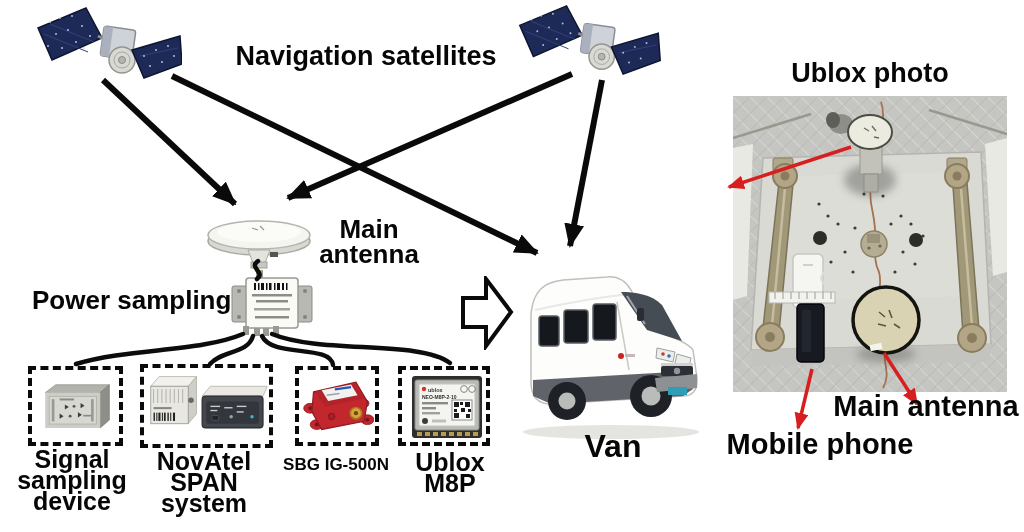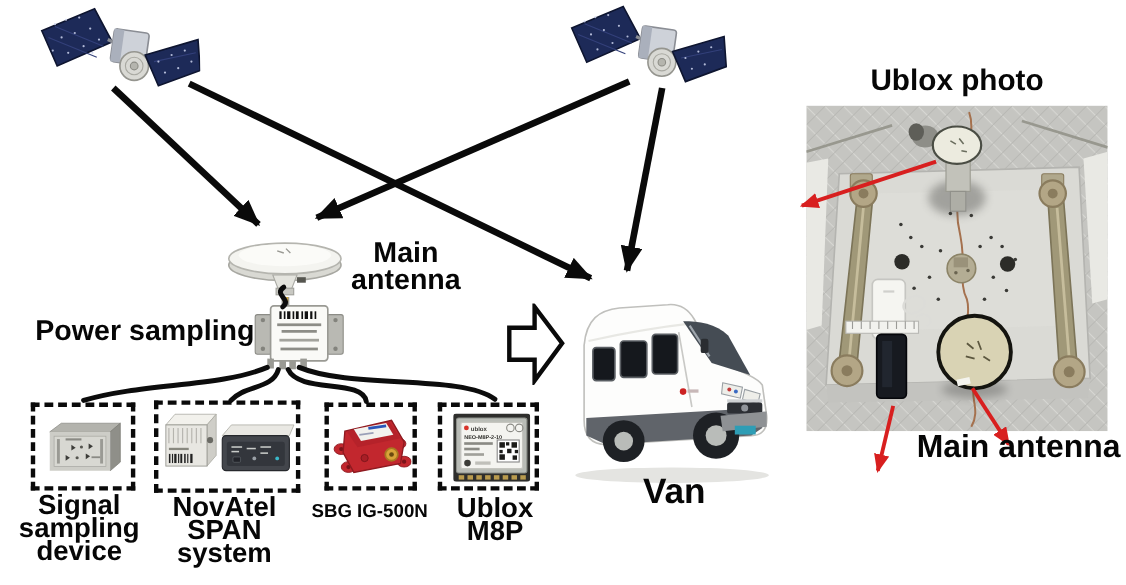--- a/index.html
+++ b/index.html
@@ -403,30 +403,32 @@
       <path d="M272,334 C320,354 420,340 450,363"></path>
     </g>
 
     <g stroke="#d81f1f" stroke-width="3.5" fill="none">
       <line x1="851" y1="147" x2="729" y2="187" marker-end="url(#ahR)"></line>
       <line x1="812" y1="369" x2="798" y2="428" marker-end="url(#ahR)"></line>
       <line x1="884" y1="353" x2="917" y2="404" marker-end="url(#ahR)"></line>
     </g>
   </svg>
 
+  <div class="lbl nowrap" style="left:226px;top:44px;width:280px;font-size:27px;z-index:6">Navigation satellites</div>
 
   <div class="lbl" style="left:316px;top:217px;width:106px;font-size:26px;z-index:6">Main antenna</div>
 
   <div class="lbl nowrap" style="left:32px;top:288px;width:190px;font-size:26px;z-index:6">Power sampling</div>
 
   <div class="lbl nowrap" style="left:790px;top:61px;width:160px;font-size:27px;z-index:6">Ublox photo</div>
 
 
   <div class="lbl nowrap" style="left:568px;top:431px;width:90px;font-size:32px;z-index:6">Van</div>
 
+  <div class="lbl nowrap" style="left:722px;top:431px;width:196px;font-size:29px;z-index:6">Mobile phone</div>
 
   <div class="lbl nowrap" style="left:833px;top:393px;width:186px;font-size:29px;z-index:6">Main antenna</div>
 
   <div class="lbl" style="left:8px;top:449px;width:128px;font-size:25px;line-height:21px;z-index:6">Signal sampling device</div>
   <div class="lbl" style="left:143px;top:451px;width:122px;font-size:25px;line-height:21px;z-index:6">NovAtel SPAN system</div>
   <div class="lbl" style="left:277px;top:454px;width:118px;font-size:17px;line-height:21px;z-index:6">SBG IG-500N</div>
   <div class="lbl" style="left:404px;top:452px;width:92px;font-size:25px;line-height:21px;z-index:6">Ublox M8P</div>
 
 </div>
 

